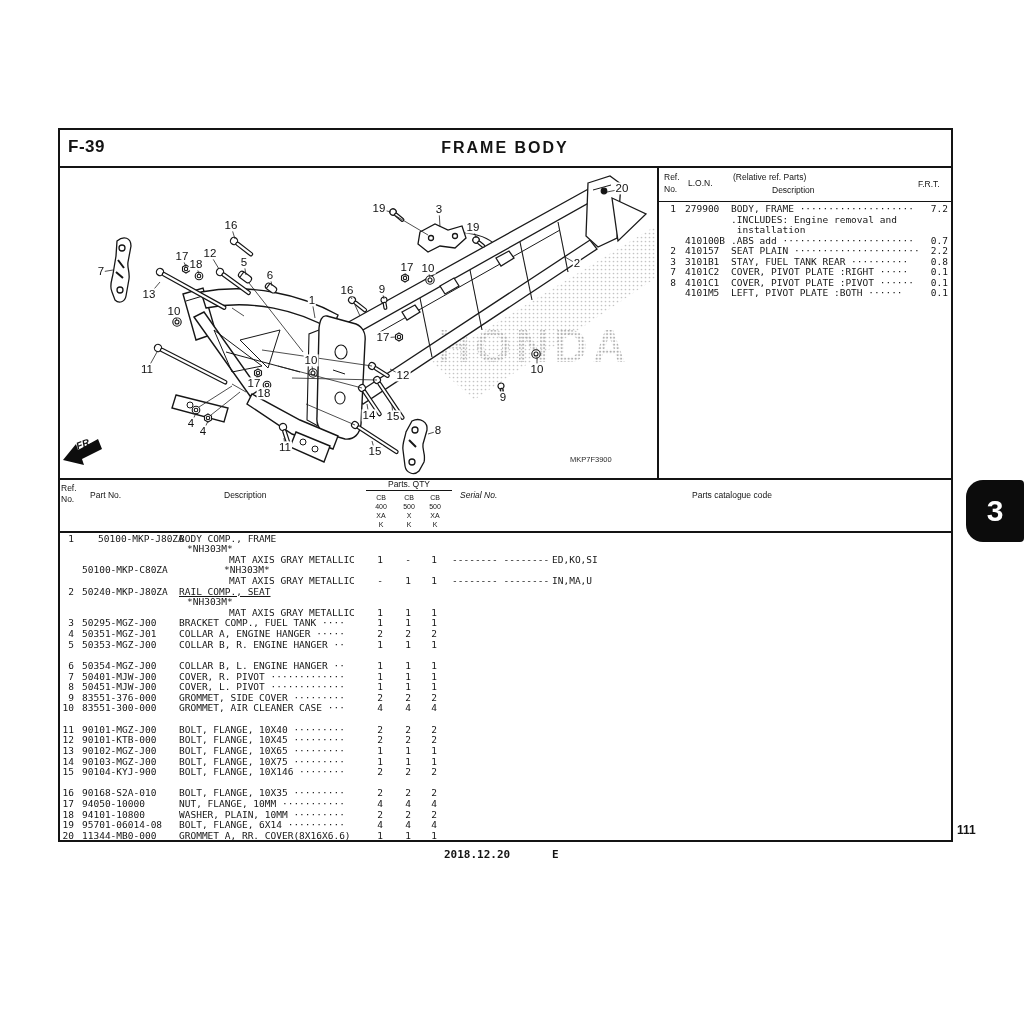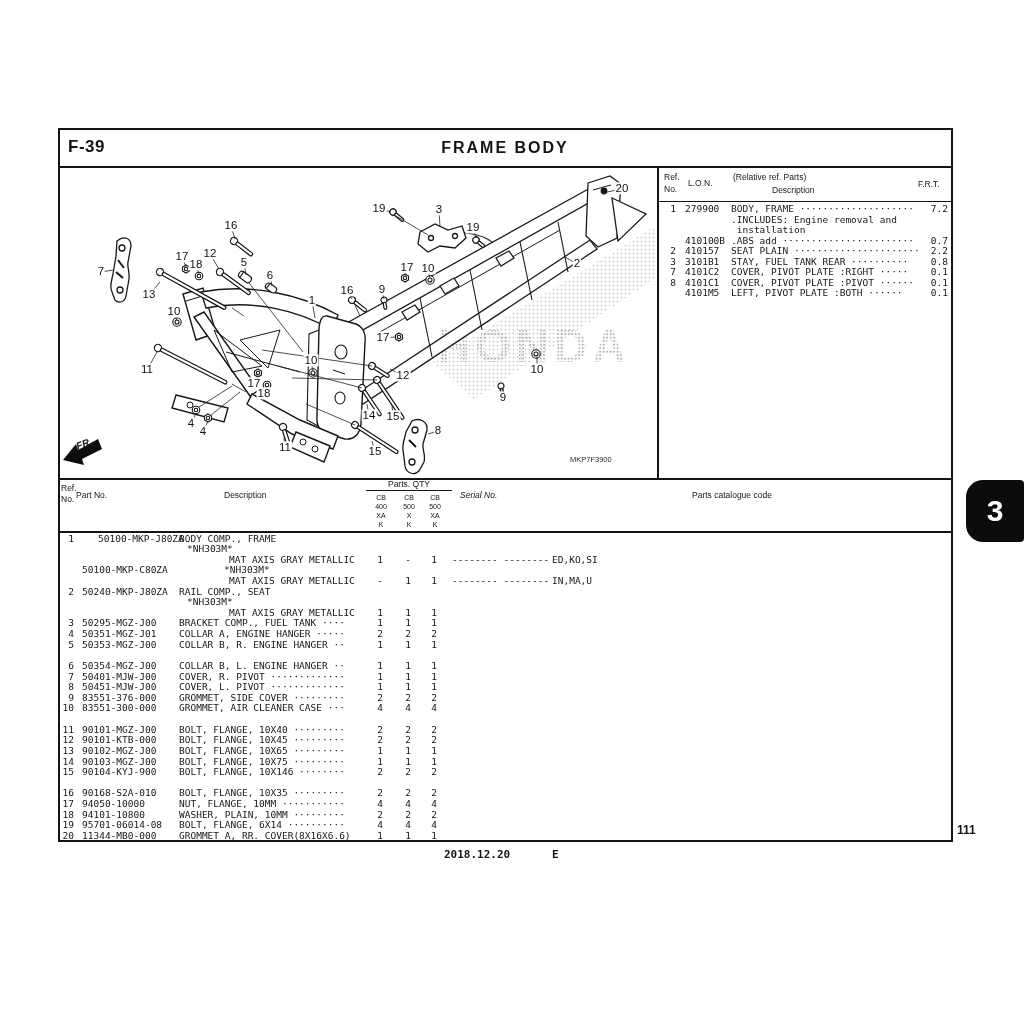--- a/index.html
+++ b/index.html
@@ -62,21 +62,21 @@
       <div class="mrow" style="left: 658px; top: 234.5px; width: 293px;"><span style="left: 27px;">410100B</span><span style="left: 73px;">.ABS add ·······················</span><span style="left: 264px; width: 26px; text-align: right;">0.7</span></div>
       <div class="mrow" style="left: 658px; top: 245px; width: 293px;"><span style="left: 4px; width: 14px; text-align: right;">2</span><span style="left: 27px;">410157</span><span style="left: 73px;">SEAT PLAIN ······················</span><span style="left: 264px; width: 26px; text-align: right;">2.2</span></div>
       <div class="mrow" style="left: 658px; top: 255.5px; width: 293px;"><span style="left: 4px; width: 14px; text-align: right;">3</span><span style="left: 27px;">3101B1</span><span style="left: 73px;">STAY, FUEL TANK REAR ··········</span><span style="left: 264px; width: 26px; text-align: right;">0.8</span></div>
       <div class="mrow" style="left: 658px; top: 266px; width: 293px;"><span style="left: 4px; width: 14px; text-align: right;">7</span><span style="left: 27px;">4101C2</span><span style="left: 73px;">COVER, PIVOT PLATE :RIGHT ·····</span><span style="left: 264px; width: 26px; text-align: right;">0.1</span></div>
       <div class="mrow" style="left: 658px; top: 276.5px; width: 293px;"><span style="left: 4px; width: 14px; text-align: right;">8</span><span style="left: 27px;">4101C1</span><span style="left: 73px;">COVER, PIVOT PLATE :PIVOT ······</span><span style="left: 264px; width: 26px; text-align: right;">0.1</span></div>
       <div class="mrow" style="left: 658px; top: 287px; width: 293px;"><span style="left: 27px;">4101M5</span><span style="left: 73px;">LEFT, PIVOT PLATE :BOTH ······</span><span style="left: 264px; width: 26px; text-align: right;">0.1</span></div>
     </div>
 
   <div class="abs h8" style="left:61px;top:483px;">Ref.</div>
   <div class="abs h8" style="left:61px;top:494px;">No.</div>
-  <div class="abs h8" style="left:76px;top:490px;text-align:center;">Part No.</div>
+  <div class="abs h8" style="left:90px;top:490px;text-align:center;">Part No.</div>
   <div class="abs h8" style="left:224px;top:490px;">Description</div>
   <div class="abs h8" style="left:366px;top:479px;width:86px;text-align:center;">Parts. QTY</div>
   <div class="abs h8" style="left:460px;top:490px;font-style:italic;">Serial No.</div>
   <div class="abs h8" style="left:692px;top:490px;">Parts catalogue code</div>
 
   <div class="abs h7" style="left:368px;top:493px;width:26px;">
     <div>CB</div>
       <div>400</div>
     <div>XA</div>
       <div>K</div>
@@ -93,21 +93,21 @@
     <div>XA</div>
       <div>K</div>
   </div>
 
   <div id="part-rows">
       <div class="mrow" style="left: 58px; top: 532.5px; width: 893px;"><span style="left: 0px; width: 16px; text-align: right;">1</span><span style="left: 40px;">50100-MKP-J80ZA</span><span style="left: 121px;">BODY COMP., FRAME</span></div>
       <div class="mrow" style="left: 58px; top: 543.12px; width: 893px;"><span style="left: 129px;">*NH303M*</span></div>
       <div class="mrow" style="left: 58px; top: 553.74px; width: 893px;"><span style="left: 171px;">MAT AXIS GRAY METALLIC</span><span style="left: 314px; width: 16px; text-align: center;">1</span><span style="left: 342px; width: 16px; text-align: center;">-</span><span style="left: 368px; width: 16px; text-align: center;">1</span><span style="left: 394px;">-------- --------</span><span style="left: 494px;">ED,KO,SI</span></div>
       <div class="mrow" style="left: 58px; top: 564.36px; width: 893px;"><span style="left: 24px;">50100-MKP-C80ZA</span><span style="left: 166px;">*NH303M*</span></div>
       <div class="mrow" style="left: 58px; top: 574.98px; width: 893px;"><span style="left: 171px;">MAT AXIS GRAY METALLIC</span><span style="left: 314px; width: 16px; text-align: center;">-</span><span style="left: 342px; width: 16px; text-align: center;">1</span><span style="left: 368px; width: 16px; text-align: center;">1</span><span style="left: 394px;">-------- --------</span><span style="left: 494px;">IN,MA,U</span></div>
-      <div class="mrow" style="left: 58px; top: 585.6px; width: 893px;"><span style="left: 0px; width: 16px; text-align: right;">2</span><span style="left: 24px;">50240-MKP-J80ZA</span><span style="left: 121px;">RAIL COMP., SEAT</span></div>
+      <div class="mrow" style="left: 58px; top: 585.6px; width: 893px;"><span style="left: 0px; width: 16px; text-align: right;">2</span><span style="left: 24px;">50240-MKP-J80ZA</span><span style="left: 121px; text-decoration: underline;">RAIL COMP., SEAT</span></div>
       <div class="mrow" style="left: 58px; top: 596.22px; width: 893px;"><span style="left: 129px;">*NH303M*</span></div>
       <div class="mrow" style="left: 58px; top: 606.84px; width: 893px;"><span style="left: 171px;">MAT AXIS GRAY METALLIC</span><span style="left: 314px; width: 16px; text-align: center;">1</span><span style="left: 342px; width: 16px; text-align: center;">1</span><span style="left: 368px; width: 16px; text-align: center;">1</span></div>
       <div class="mrow" style="left: 58px; top: 617.46px; width: 893px;"><span style="left: 0px; width: 16px; text-align: right;">3</span><span style="left: 24px;">50295-MGZ-J00</span><span style="left: 121px;">BRACKET COMP., FUEL TANK ····</span><span style="left: 314px; width: 16px; text-align: center;">1</span><span style="left: 342px; width: 16px; text-align: center;">1</span><span style="left: 368px; width: 16px; text-align: center;">1</span></div>
       <div class="mrow" style="left: 58px; top: 628.08px; width: 893px;"><span style="left: 0px; width: 16px; text-align: right;">4</span><span style="left: 24px;">50351-MGZ-J01</span><span style="left: 121px;">COLLAR A, ENGINE HANGER ·····</span><span style="left: 314px; width: 16px; text-align: center;">2</span><span style="left: 342px; width: 16px; text-align: center;">2</span><span style="left: 368px; width: 16px; text-align: center;">2</span></div>
       <div class="mrow" style="left: 58px; top: 638.7px; width: 893px;"><span style="left: 0px; width: 16px; text-align: right;">5</span><span style="left: 24px;">50353-MGZ-J00</span><span style="left: 121px;">COLLAR B, R. ENGINE HANGER ··</span><span style="left: 314px; width: 16px; text-align: center;">1</span><span style="left: 342px; width: 16px; text-align: center;">1</span><span style="left: 368px; width: 16px; text-align: center;">1</span></div>
       <div class="mrow" style="left: 58px; top: 659.94px; width: 893px;"><span style="left: 0px; width: 16px; text-align: right;">6</span><span style="left: 24px;">50354-MGZ-J00</span><span style="left: 121px;">COLLAR B, L. ENGINE HANGER ··</span><span style="left: 314px; width: 16px; text-align: center;">1</span><span style="left: 342px; width: 16px; text-align: center;">1</span><span style="left: 368px; width: 16px; text-align: center;">1</span></div>
       <div class="mrow" style="left: 58px; top: 670.56px; width: 893px;"><span style="left: 0px; width: 16px; text-align: right;">7</span><span style="left: 24px;">50401-MJW-J00</span><span style="left: 121px;">COVER, R. PIVOT ·············</span><span style="left: 314px; width: 16px; text-align: center;">1</span><span style="left: 342px; width: 16px; text-align: center;">1</span><span style="left: 368px; width: 16px; text-align: center;">1</span></div>
       <div class="mrow" style="left: 58px; top: 681.18px; width: 893px;"><span style="left: 0px; width: 16px; text-align: right;">8</span><span style="left: 24px;">50451-MJW-J00</span><span style="left: 121px;">COVER, L. PIVOT ·············</span><span style="left: 314px; width: 16px; text-align: center;">1</span><span style="left: 342px; width: 16px; text-align: center;">1</span><span style="left: 368px; width: 16px; text-align: center;">1</span></div>
       <div class="mrow" style="left: 58px; top: 691.8px; width: 893px;"><span style="left: 0px; width: 16px; text-align: right;">9</span><span style="left: 24px;">83551-376-000</span><span style="left: 121px;">GROMMET, SIDE COVER ·········</span><span style="left: 314px; width: 16px; text-align: center;">2</span><span style="left: 342px; width: 16px; text-align: center;">2</span><span style="left: 368px; width: 16px; text-align: center;">2</span></div>
       <div class="mrow" style="left: 58px; top: 702.42px; width: 893px;"><span style="left: 0px; width: 16px; text-align: right;">10</span><span style="left: 24px;">83551-300-000</span><span style="left: 121px;">GROMMET, AIR CLEANER CASE ···</span><span style="left: 314px; width: 16px; text-align: center;">4</span><span style="left: 342px; width: 16px; text-align: center;">4</span><span style="left: 368px; width: 16px; text-align: center;">4</span></div>

